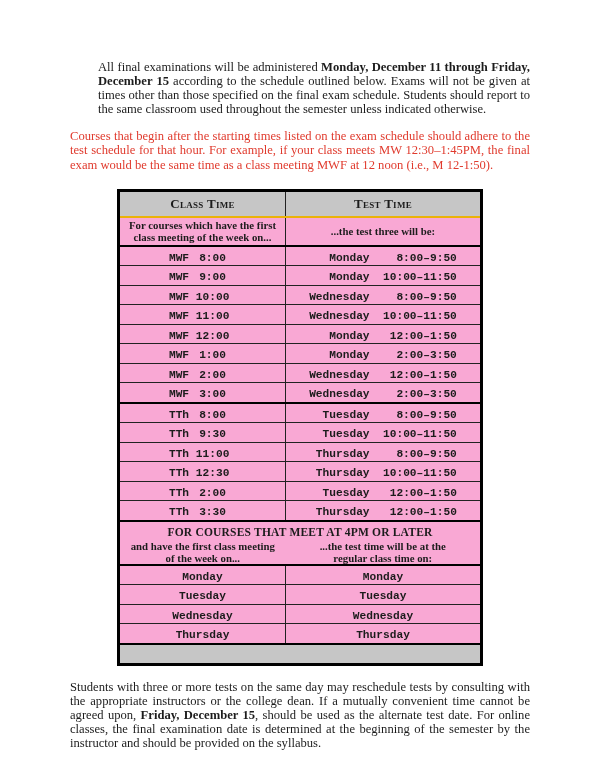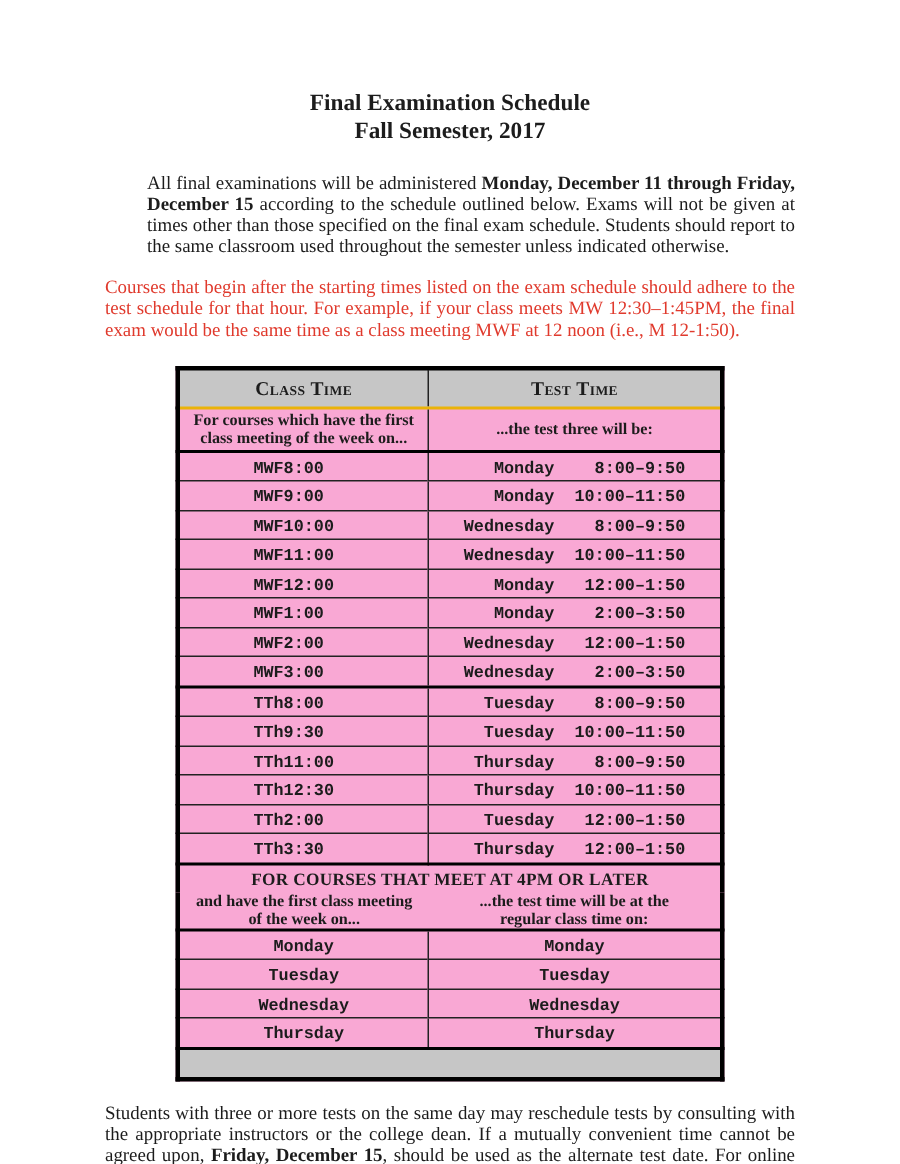--- a/index.html
+++ b/index.html
@@ -36,40 +36,36 @@
   }
   tr.subhd td{border-top:2px solid #eab308;height:27px;}
   .shx{font-weight:bold;font-size:10.8px;line-height:12px;}
   tr.r{height:13.5px;}
   tr.first-data td{border-top:2px solid #000;}
   tr.sec td{border-top:2.5px solid #000;}
   tr.med td{border-top:2px solid #000;}
   tr.joined td{border-top:none;}
   .mrow{display:inline-flex;font-family:"Liberation Mono",monospace;font-weight:bold;font-size:11.2px;line-height:13.5px;}
   .cd{width:3ch;text-align:left;}
-  .ct{width:7ch;text-align:left;}
+  .ct{width:7ch;text-align:center;}
   .td9{width:9ch;text-align:right;}
   .tt11{width:13ch;text-align:right;}
   .mday{font-family:"Liberation Mono",monospace;font-weight:bold;font-size:11.2px;line-height:13.5px;}
   tr.late-title td{height:15px;}
   .lt{font-weight:bold;font-size:11.5px;letter-spacing:.2px;}
   tr.late-sub td{height:23px;}
   .late-flex{display:flex;width:100%;}
   .late-flex .lc{width:46%;} .late-flex .rc{width:54%;}
   tr.ftr td{background:var(--header-bg,#c6c6c6);height:18px;border-top:2px solid #000;}
 </style>
 </head>
 <body>
 
 <div class="page">
 
-  <div class="title">
-    <div>Final Examination Schedule</div>
-    <div>Fall Semester, 2017</div>
-  </div>
 
   <p class="para p-intro"><span>All final examinations will be administered </span><span class="b">Monday, December 11 through Friday, December 15</span><span> according to the schedule outlined below.  Exams will not be given at times other than those specified on the final exam schedule. Students should report to the same classroom used throughout the semester unless indicated otherwise.</span></p>
 
   <p class="para p-red">Courses that begin after the starting times listed on the exam schedule should adhere to the test schedule for that hour. For example, if your class meets MW 12:30–1:45PM, the final exam would be the same time as a class meeting MWF at 12 noon (i.e., M 12-1:50).</p>
 
   <table class="sched">
     <colgroup>
         <col class="c1">
         <col class="c2">
       </colgroup>

